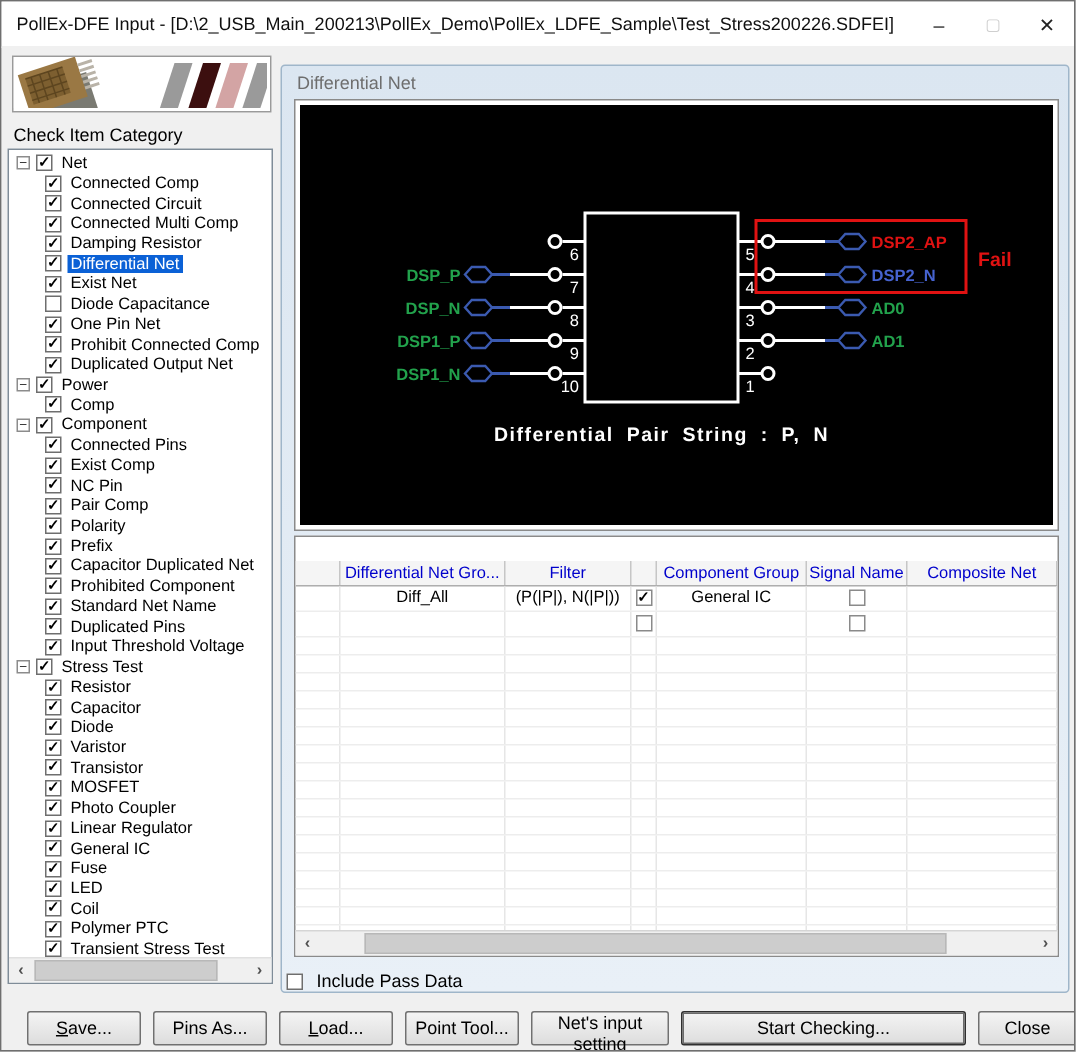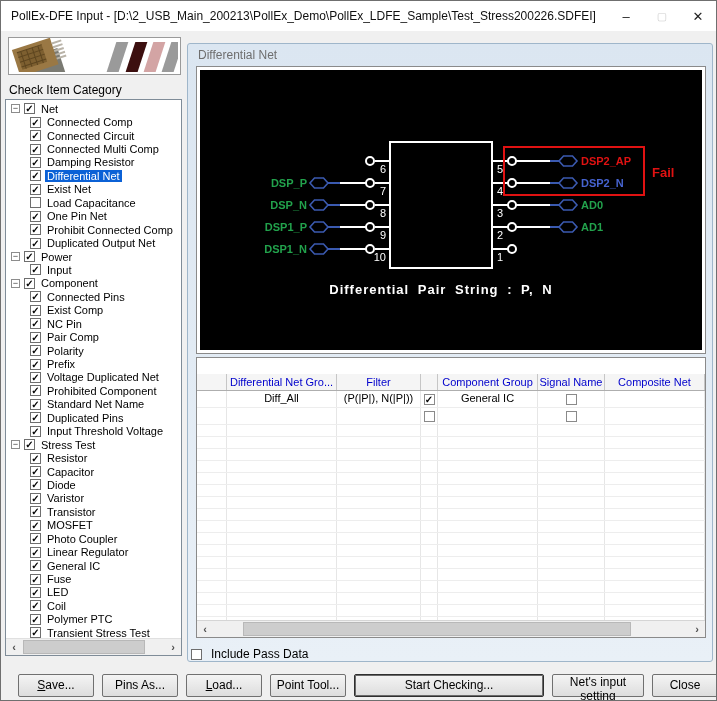--- a/index.html
+++ b/index.html
@@ -136,42 +136,42 @@
           <div class="tree-row child selected">
             <span class="cbx">✓</span>
             <span class="lbl">Differential Net</span>
           </div>
           <div class="tree-row child">
             <span class="cbx">✓</span>
             <span class="lbl">Exist Net</span>
           </div>
           <div class="tree-row child">
             <span class="cbx"></span>
-            <span class="lbl">Load Capacitance</span>
+            <span class="lbl">Diode Capacitance</span>
           </div>
           <div class="tree-row child">
             <span class="cbx">✓</span>
             <span class="lbl">One Pin Net</span>
           </div>
           <div class="tree-row child">
             <span class="cbx">✓</span>
             <span class="lbl">Prohibit Connected Comp</span>
           </div>
           <div class="tree-row child">
             <span class="cbx">✓</span>
             <span class="lbl">Duplicated Output Net</span>
           </div>
           <div class="tree-row">
             <span class="expander">−</span>
             <span class="cbx">✓</span>
             <span class="lbl">Power</span>
           </div>
           <div class="tree-row child">
             <span class="cbx">✓</span>
-            <span class="lbl">Input</span>
+            <span class="lbl">Comp</span>
           </div>
           <div class="tree-row">
             <span class="expander">−</span>
             <span class="cbx">✓</span>
             <span class="lbl">Component</span>
           </div>
           <div class="tree-row child">
             <span class="cbx">✓</span>
             <span class="lbl">Connected Pins</span>
           </div>
@@ -190,21 +190,21 @@
           <div class="tree-row child">
             <span class="cbx">✓</span>
             <span class="lbl">Polarity</span>
           </div>
           <div class="tree-row child">
             <span class="cbx">✓</span>
             <span class="lbl">Prefix</span>
           </div>
           <div class="tree-row child">
             <span class="cbx">✓</span>
-            <span class="lbl">Voltage Duplicated Net</span>
+            <span class="lbl">Capacitor Duplicated Net</span>
           </div>
           <div class="tree-row child">
             <span class="cbx">✓</span>
             <span class="lbl">Prohibited Component</span>
           </div>
           <div class="tree-row child">
             <span class="cbx">✓</span>
             <span class="lbl">Standard Net Name</span>
           </div>
           <div class="tree-row child">
@@ -561,19 +561,19 @@
     <div id="include-pass">
       <span class="cbx" id="include-pass-cbx"></span>
       <span>Include Pass Data</span>
     </div>
 
     <div id="footer">
         <button class="win" style="width: 76px;"><u>S</u>ave...</button>
         <button class="win" style="width: 76px;">Pins As...</button>
         <button class="win" style="width: 76px;"><u>L</u>oad...</button>
         <button class="win" style="width: 76px;">Point Tool...</button>
+        <button class="win" style="width: 92px;">Net's input setting</button>
         <button class="win default" style="width: 190px; margin-left: auto;">Start Checking...</button>
-        <button class="win" style="width: 92px;">Net's input setting</button>
         <button class="win" style="width: 66px;">Close</button>
       </div>
 
   </div>
 </div>
 
 </body></html>

